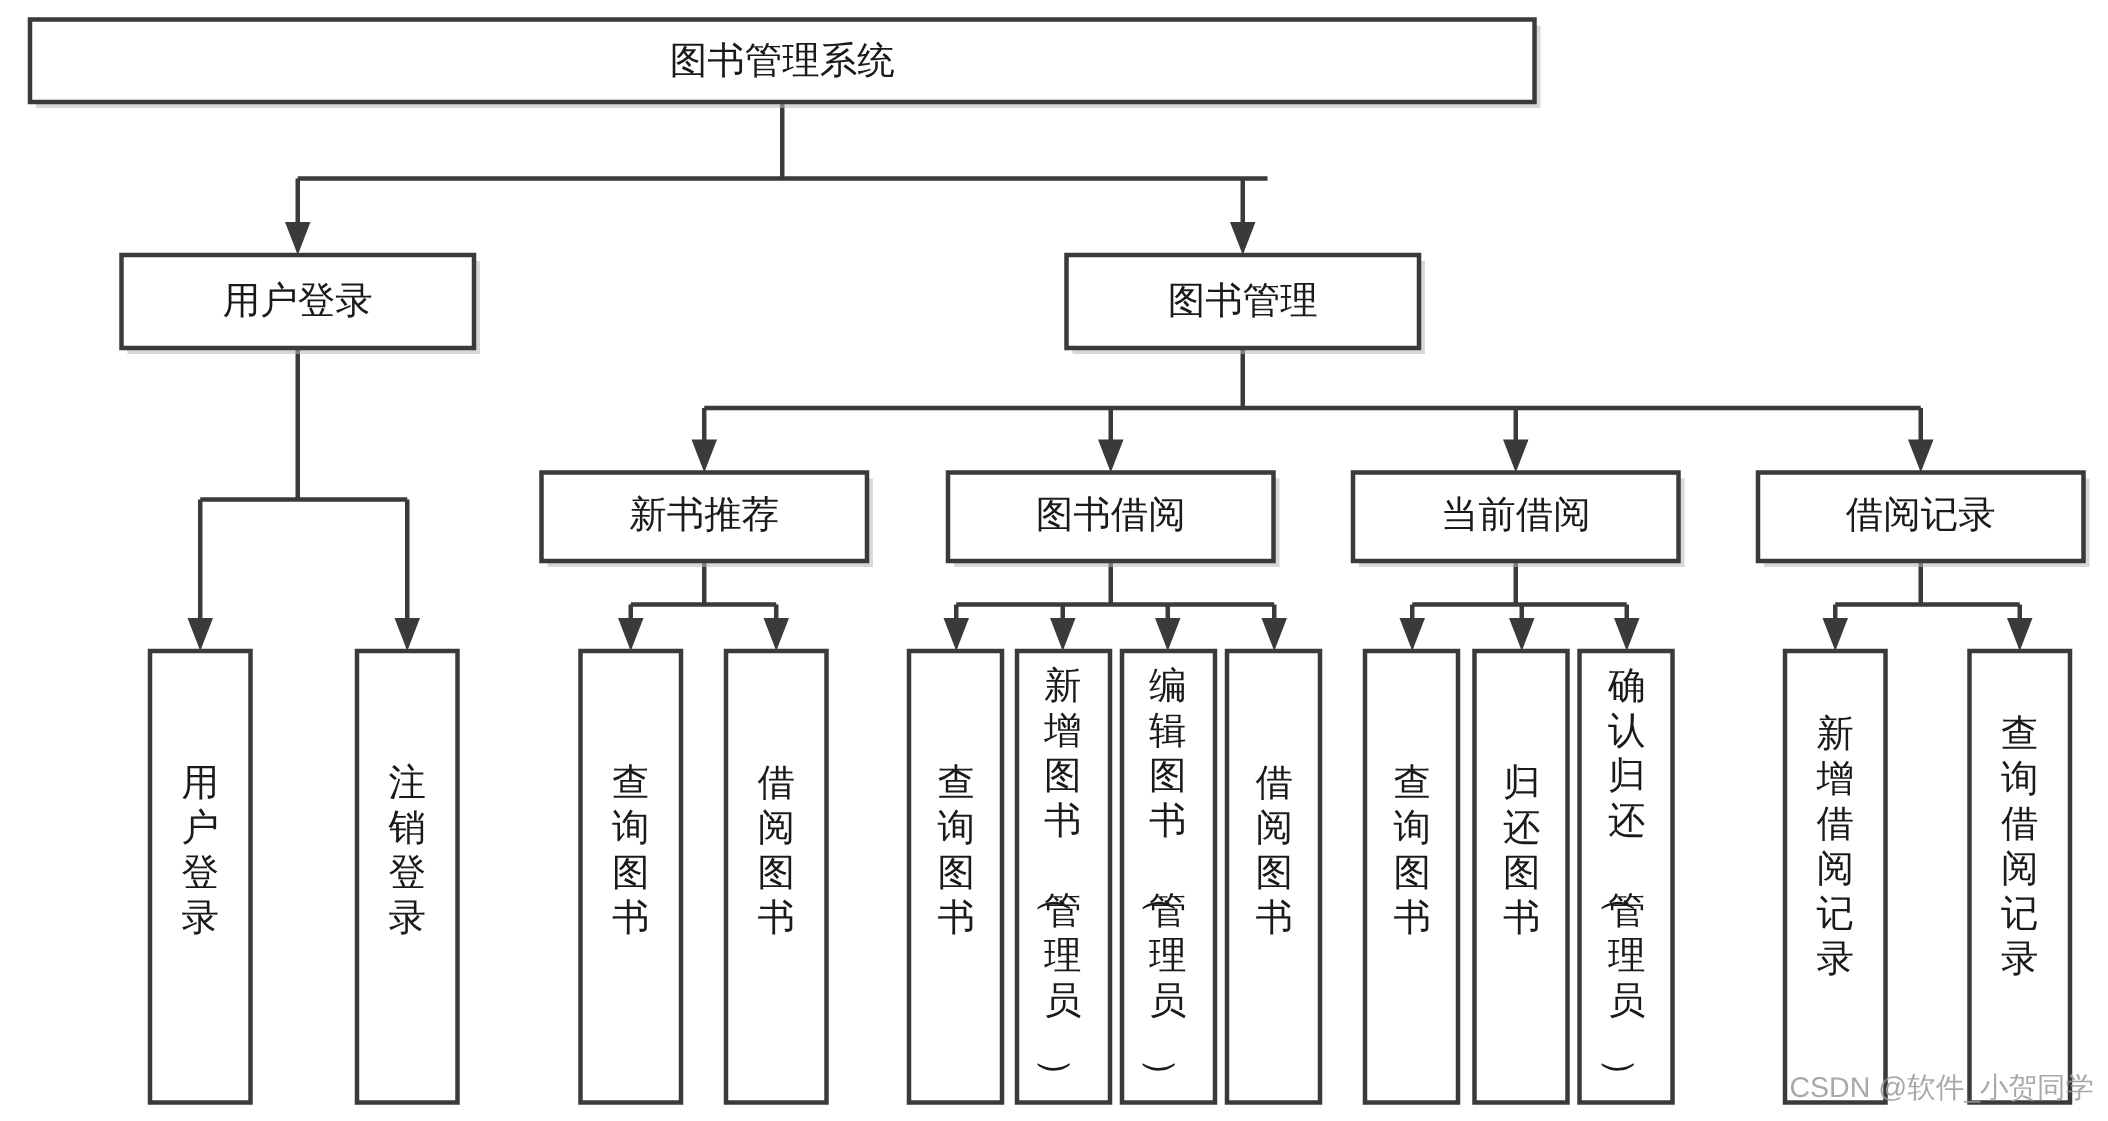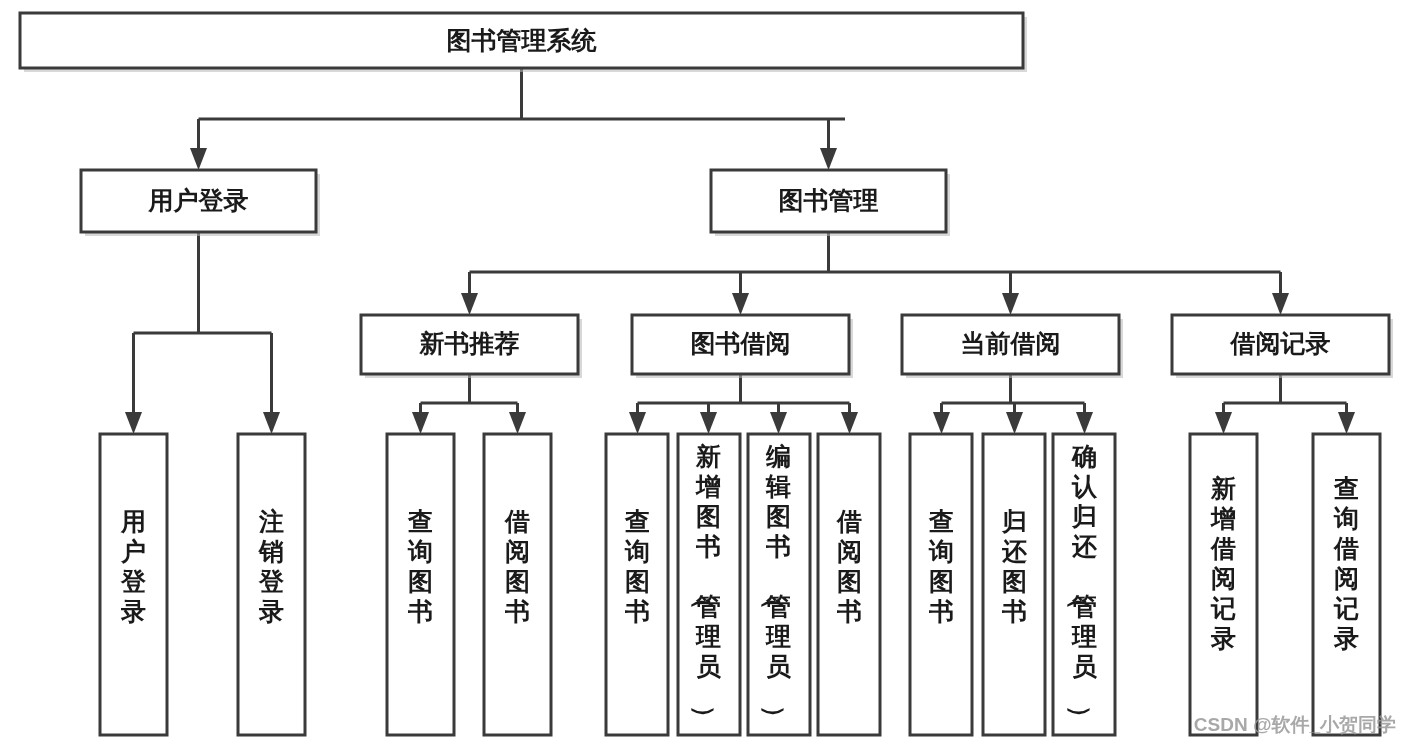--- a/index.html
+++ b/index.html
@@ -10,21 +10,20 @@
   }
   body {
     font-family: "Liberation Sans", "DejaVu Sans", sans-serif;
   }
   #diagram-root {
     position: relative;
     width: 1405px;
     height: 747px;
     background: #ffffff;
     overflow: hidden;
-    font-weight: bold;
   }
   svg.diagram-canvas {
     display: block;
     width: 1405px;
     height: 747px;
   }
   .node-box {
     fill: #ffffff;
     stroke: #3a3a3a;
     stroke-width: 3;

